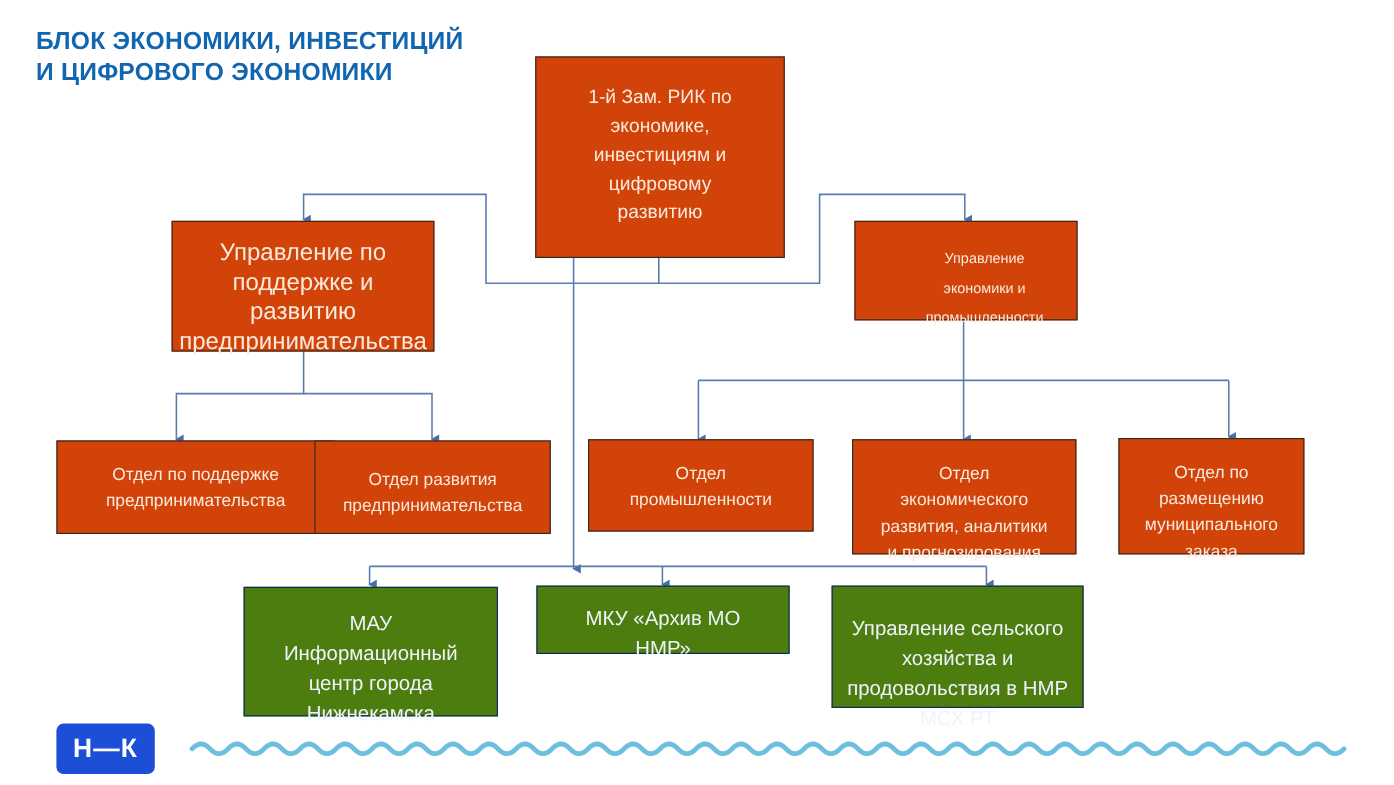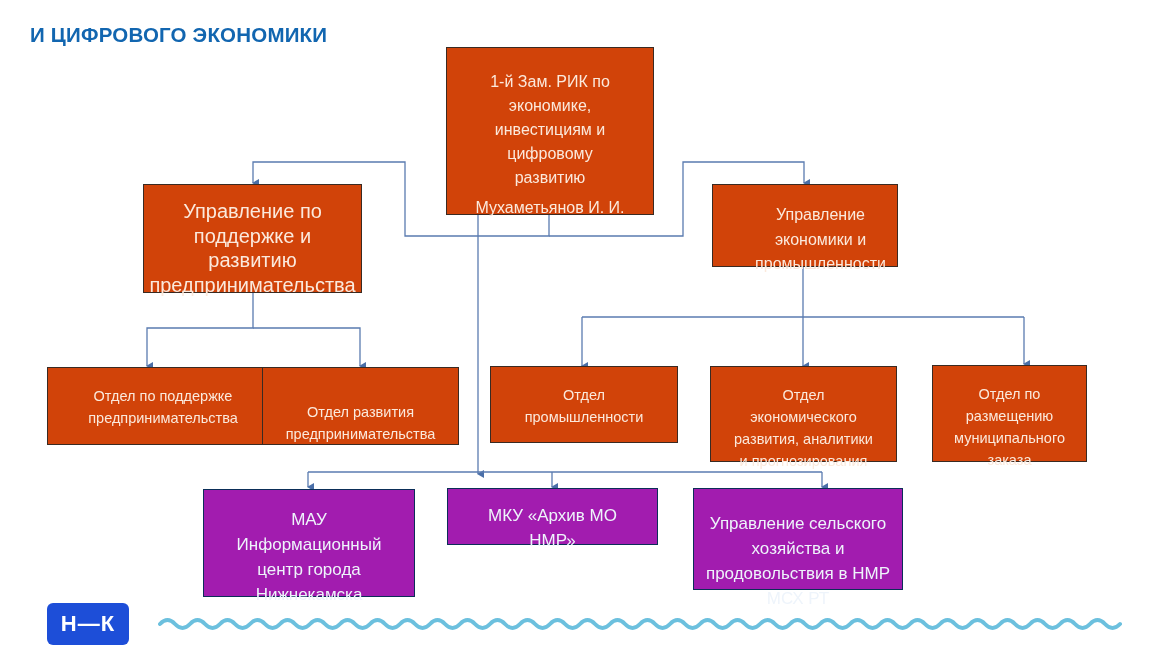--- a/index.html
+++ b/index.html
@@ -14,35 +14,36 @@
     letter-spacing: 0.2px;
   }
   .box {
     position: absolute; box-sizing: border-box;
     border: 1.5px solid #3a2a22;
     color: #fbe9dc; text-align: center;
     font-size: 15.5px; line-height: 23px;
     display: flex; flex-direction: column; align-items: center;
   }
   .box.red { background: #d14309; }
-  .box.blue { background: #a21caf; border-color: #0b2e58; color: #eef4fb; font-size: 17px; line-height: 25px; }
+  .box.blue { background: #4d7c0f; border-color: #0b2e58; color: #eef4fb; font-size: 17px; line-height: 25px; }
   .box.small { font-size: 14.5px; line-height: 22px; }
   .box span { display: block; white-space: pre-line; margin-top: 14px; }
   svg.lines { position: absolute; left: 0; top: 0; pointer-events: none; }
   .logo {
     position: absolute; left: 47px; top: 603px; width: 82px; height: 42px;
     background: #1d4ed8; border-radius: 6px;
     color: #ffffff; font-weight: bold; font-size: 22px;
     display: flex; align-items: center; justify-content: center; letter-spacing: 1px;
   }
 </style>
 </head>
 <body>
 
 <div class="title">
+  <div>БЛОК ЭКОНОМИКИ, ИНВЕСТИЦИЙ</div>
   <div>И ЦИФРОВОГО ЭКОНОМИКИ</div>
 </div>
 
 <svg class="lines" width="1162" height="654">
   <defs>
     <marker id="arr" markerWidth="8" markerHeight="8" refX="4" refY="7" orient="auto" markerUnits="userSpaceOnUse">
       <path d="M0,1 L8,1 L4,8 Z" fill="#4a6fa8"></path>
     </marker>
   </defs>
   <g stroke="#5a7bb0" stroke-width="1.3" fill="none">
@@ -65,40 +66,39 @@
     <path d="M1024,317 L1024,364" marker-end="url(#arr)"></path>
   </g>
 </svg>
 
 <div class="box red" style="left:446px;top:47px;width:208px;height:168px;padding-top:8px;font-size:16px;line-height:24px;">
   <span>1-й Зам. РИК по
 экономике,
 инвестициям  и
 цифровому
 развитию</span>
-  <span style="margin-top:6px;">Мухаметьянов  И. И.</span>
 </div>
 
 <div class="box red" style="left:143px;top:184px;width:219px;height:109px;padding-top:0;font-size:20px;line-height:24.5px;">
   <span>Управление  по
 поддержке  и
 развитию
 предпринимательства</span>
 </div>
-<div class="box red" style="left:712px;top:184px;width:186px;height:83px;padding-top:4px;font-size:16px;line-height:24.5px;padding-left:31px;">
+<div class="box red" style="left:712px;top:184px;width:186px;height:83px;padding-top:4px;font-size:12px;line-height:24.5px;padding-left:31px;">
   <span>Управление
 экономики  и
 промышленности</span>
 </div>
 
 <div class="box red small" style="left:47px;top:367px;width:232px;height:78px;padding-top:3px;">
   <span>Отдел по поддержке
 предпринимательства</span>
 </div>
-<div class="box red small" style="left:262px;top:367px;width:197px;height:78px;padding-top:19px;">
+<div class="box red small" style="left:262px;top:367px;width:197px;height:78px;padding-top:7px;">
   <span>Отдел развития
 предпринимательства</span>
 </div>
 <div class="box red small" style="left:490px;top:366px;width:188px;height:77px;padding-top:3px;">
   <span>Отдел
 промышленности</span>
 </div>
 <div class="box red small" style="left:710px;top:366px;width:187px;height:96px;padding-top:3px;">
   <span>Отдел
 экономического

